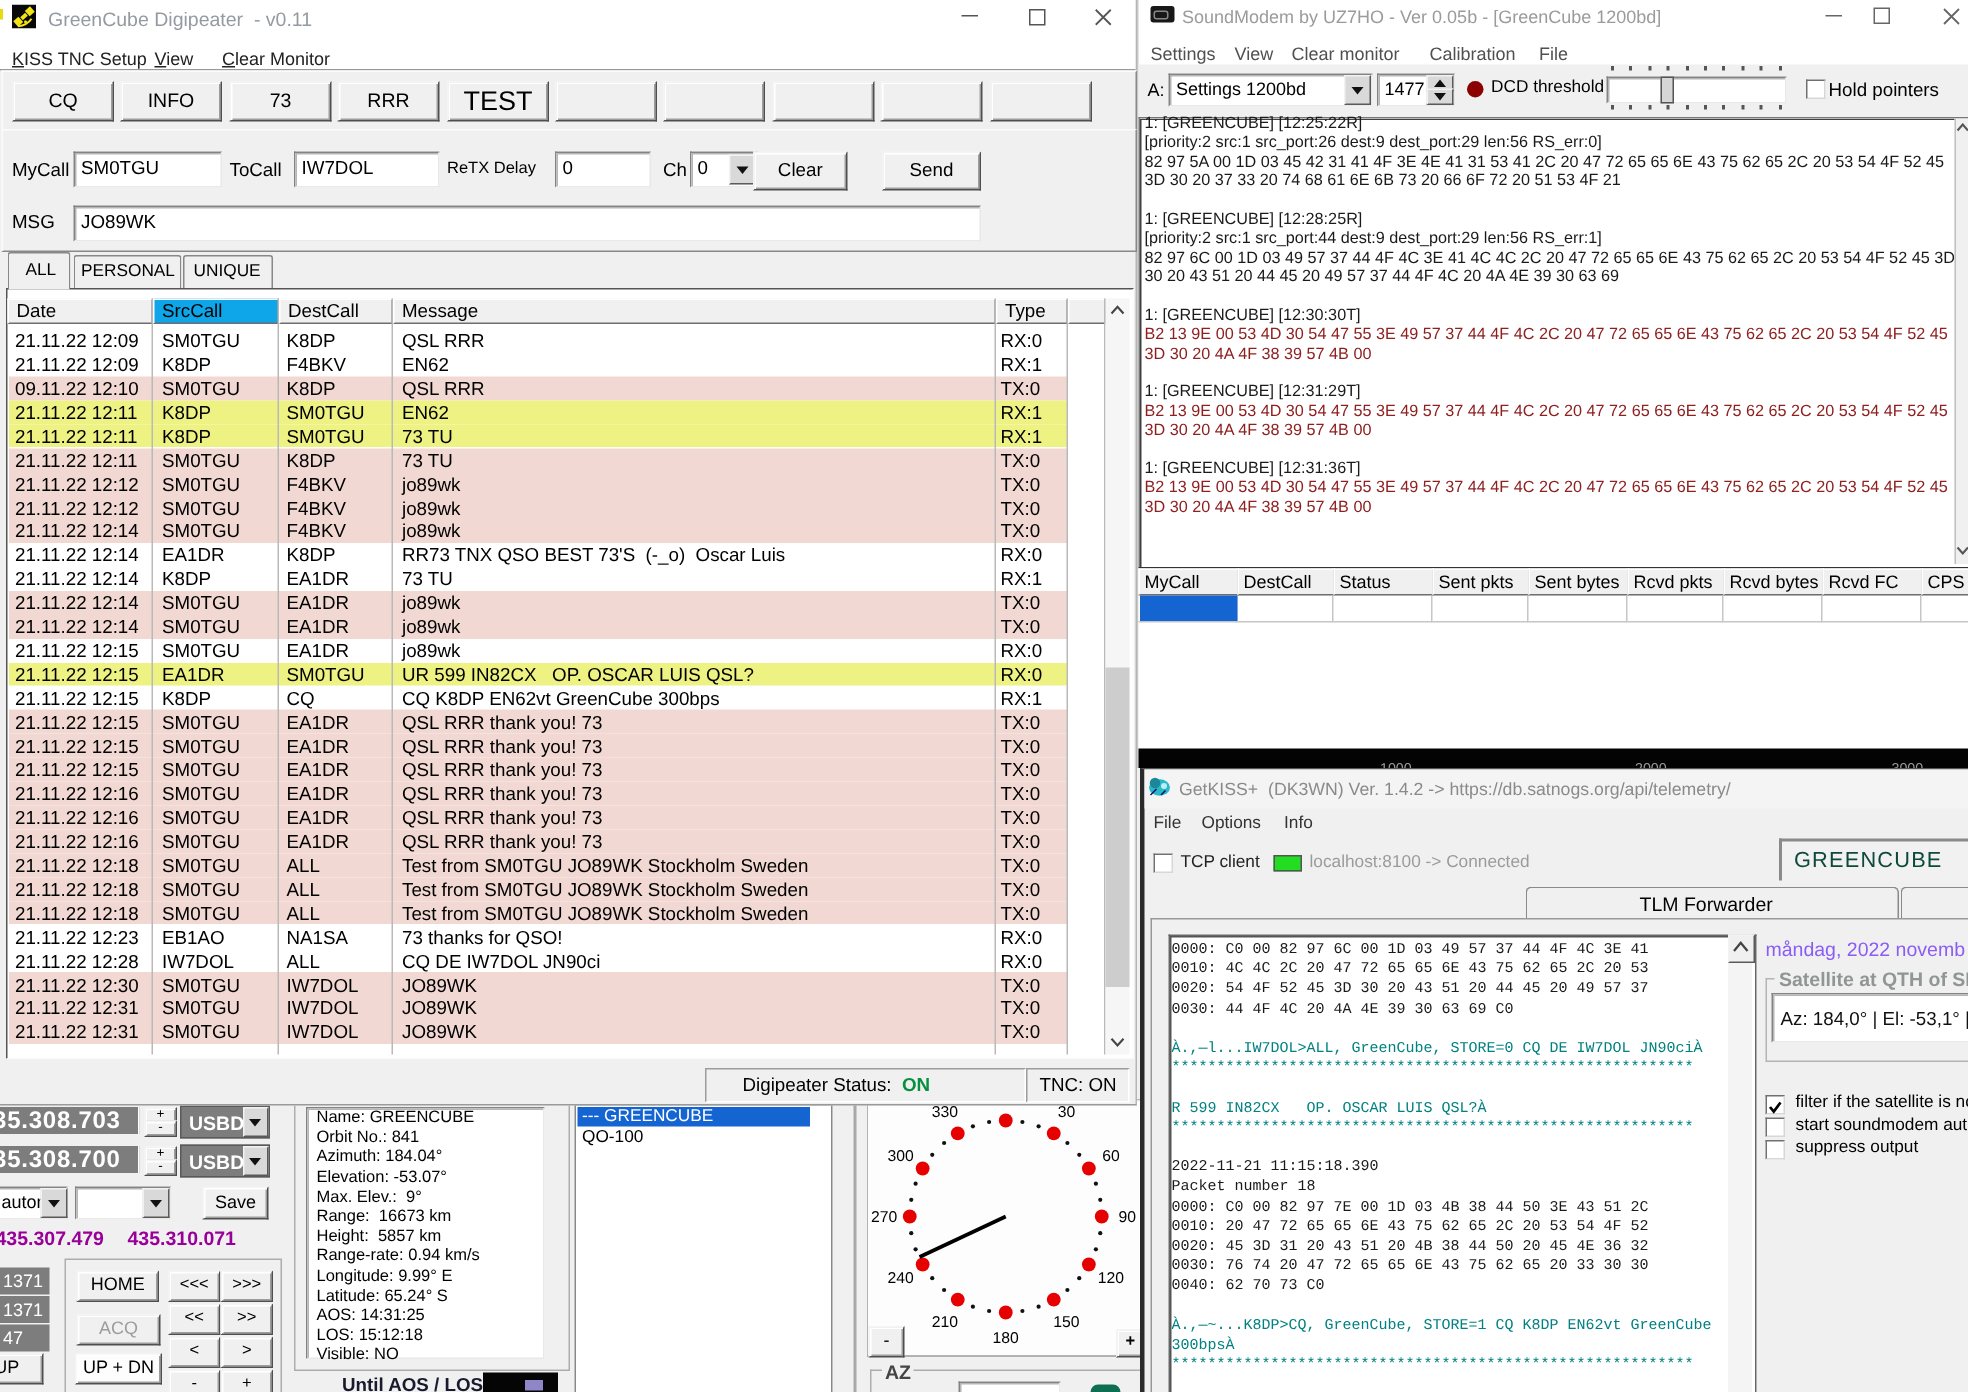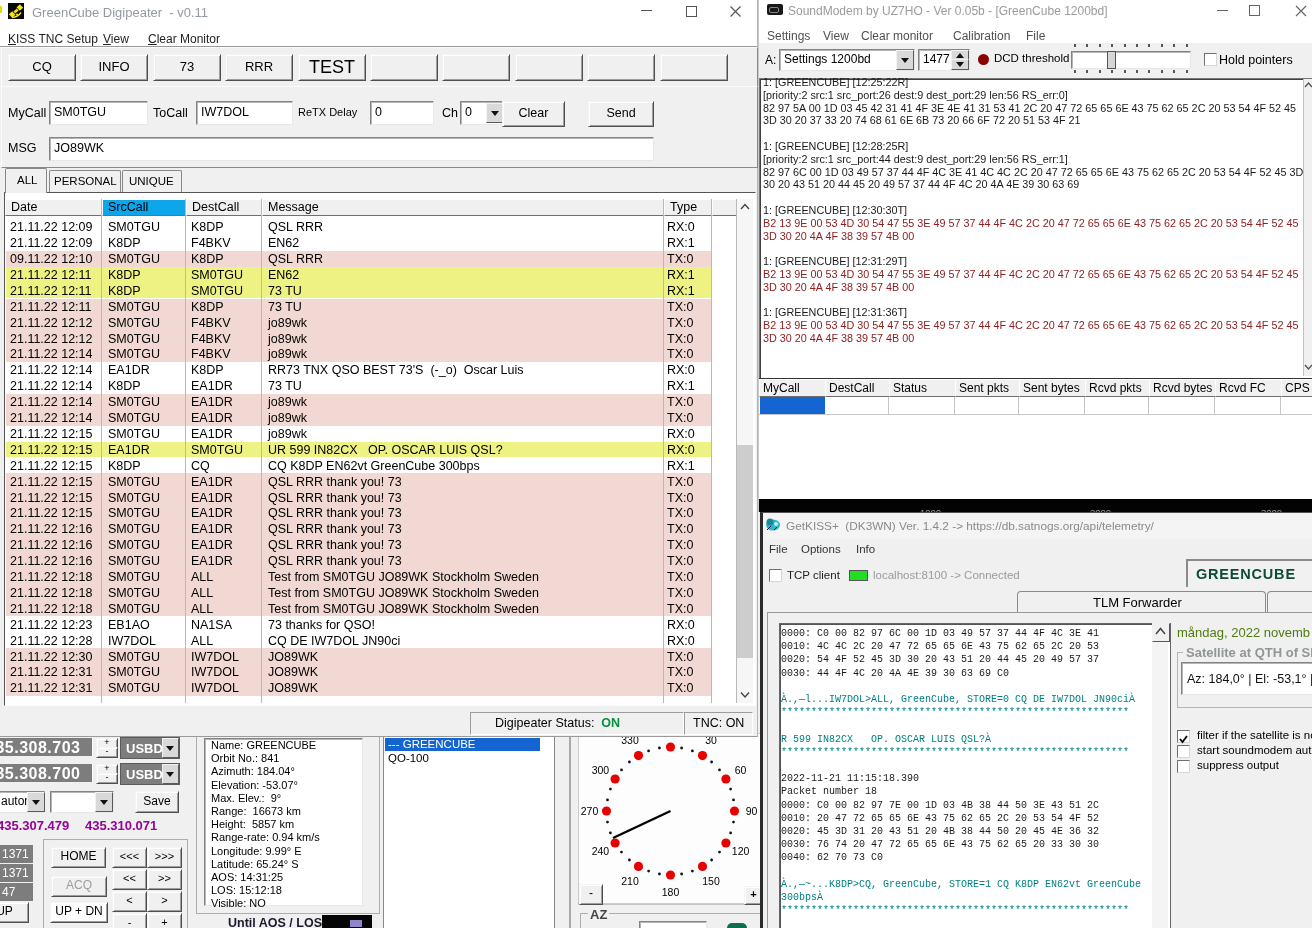--- a/index.html
+++ b/index.html
@@ -273,35 +273,35 @@
     </svg>
 <span class="a" style="left:23px;top:6px;font-size:11.8px;color:#8a8a8a">GetKISS+&nbsp; (DK3WN) Ver. 1.4.2 -&gt; https://db.satnogs.org/api/telemetry/</span>
 <span class="a" style="left:6px;top:30px;font-size:11.5px;color:#333">File</span>
 <span class="a" style="left:38px;top:30px;font-size:11.5px;color:#333">Options</span>
 <span class="a" style="left:93px;top:30px;font-size:11.5px;color:#333">Info</span>
 <div class="cb" style="left:6px;top:56px"></div>
 <span class="a" style="left:24px;top:56px;font-size:11.5px;color:#222">TCP client</span>
 <div class="a" style="left:86px;top:57px;width:17px;height:9px;background:#22dd22;border:1px solid #555"></div>
 <span class="a" style="left:110px;top:56px;font-size:11.5px;color:#9b9b9b">localhost:8100 -&gt; Connected</span>
 <div class="a" style="left:423px;top:46px;width:130px;height:26px;background:#f1f1f1;border-top:2px solid #8a8a8a;border-left:2px solid #8a8a8a">
-      <span class="a" style="left:8px;top:5px;font-size:14.5px;font-weight:bold;letter-spacing:0.8px;color:#0d4a3a">GREENCUBE</span>
+      <span class="a" style="left:8px;top:5px;font-size:14.5px;font-weight:normal;letter-spacing:0.8px;color:#0d4a3a">GREENCUBE</span>
     </div>
 <div class="a" style="left:254px;top:78px;width:247px;height:22px;background:#f0f0f0;border:1px solid #8a8a8a;border-bottom:none;border-radius:4px 4px 0 0">
       <span class="a" style="left:75px;top:3px;font-size:13px">TLM Forwarder</span>
     </div>
 <div class="a" style="left:504px;top:78px;width:60px;height:22px;background:#f0f0f0;border:1px solid #8a8a8a;border-bottom:none;border-radius:4px 4px 0 0"></div>
 <div class="a" style="left:4px;top:99px;width:600px;height:316px;border:1px solid #999;border-right:none;border-bottom:none;background:#f0f0f0"></div>
 <div class="a" style="left:16px;top:110px;width:390px;height:306px;background:#fff;border:1px solid #666;border-bottom:none;box-shadow:inset 1px 1px 0 #555"></div>
 <div class="a" style="left:18px;top:114px;width:364px;font-family:'Liberation Mono',monospace;font-size:10px;line-height:13.2px;white-space:pre;overflow:hidden;height:302px;width:370px"><span style="color:#1a1a1a">0000: C0 00 82 97 6C 00 1D 03 49 57 37 44 4F 4C 3E 41</span><br><span style="color:#1a1a1a">0010: 4C 4C 2C 20 47 72 65 65 6E 43 75 62 65 2C 20 53</span><br><span style="color:#1a1a1a">0020: 54 4F 52 45 3D 30 20 43 51 20 44 45 20 49 57 37</span><br><span style="color:#1a1a1a">0030: 44 4F 4C 20 4A 4E 39 30 63 69 C0</span><br><span style="color:#1a1a1a"></span><br><span style="color:#008080">À.,—l...IW7DOL&gt;ALL, GreenCube, STORE=0 CQ DE IW7DOL JN90ciÀ</span><br><span style="color:#008080">**********************************************************</span><br><span style="color:#1a1a1a"></span><br><span style="color:#008080">R 599 IN82CX&nbsp;&nbsp; OP. OSCAR LUIS QSL?À</span><br><span style="color:#008080">**********************************************************</span><br><span style="color:#1a1a1a"></span><br><span style="color:#1a1a1a">2022-11-21 11:15:18.390</span><br><span style="color:#1a1a1a">Packet number 18</span><br><span style="color:#1a1a1a">0000: C0 00 82 97 7E 00 1D 03 4B 38 44 50 3E 43 51 2C</span><br><span style="color:#1a1a1a">0010: 20 47 72 65 65 6E 43 75 62 65 2C 20 53 54 4F 52</span><br><span style="color:#1a1a1a">0020: 45 3D 31 20 43 51 20 4B 38 44 50 20 45 4E 36 32</span><br><span style="color:#1a1a1a">0030: 76 74 20 47 72 65 65 6E 43 75 62 65 20 33 30 30</span><br><span style="color:#1a1a1a">0040: 62 70 73 C0</span><br><span style="color:#1a1a1a"></span><br><span style="color:#008080">À.,—~...K8DP&gt;CQ, GreenCube, STORE=1 CQ K8DP EN62vt GreenCube</span><br><span style="color:#008080">300bpsÀ</span><br><span style="color:#008080">**********************************************************</span><br></div>
 <div class="a" style="left:389px;top:110px;width:16px;height:306px;background:#f4f4f4"></div>
 <div class="dd" style="left:389px;top:110px;width:16px;height:17px;background:#f0f0f0"></div>
 <svg class="a" style="left:392px;top:114px" width="11" height="9">
       <path d="M1 7 L5.5 1.5 L10 7" stroke="#444" stroke-width="1.5" fill="none"></path>
     </svg>
-<span class="a" style="left:414px;top:112px;font-size:13px;color:#4d7c0f">måndag, 2022 novemb</span>
+<span class="a" style="left:414px;top:112px;font-size:13px;color:#8b5cf6">måndag, 2022 novemb</span>
 <div class="a" style="left:414px;top:139px;width:200px;height:54px;border:1px solid #b4b4b4"></div>
 <span class="a" style="left:420px;top:132px;font-size:13px;font-weight:bold;color:#8f9694;background:#f0f0f0;padding:0 3px;white-space:nowrap">Satellite at QTH of SM</span>
 <div class="a sunk" style="left:418px;top:149px;width:190px;height:31px;background:#fff"></div>
 <span class="a" style="left:424px;top:159px;font-size:12.5px;color:#111;white-space:nowrap">Az: 184,0° | El: -53,1° | Sun</span>
 <div class="cb" style="left:414px;top:217px"><svg width="11" height="11">
         <path d="M2 5 L4.5 8 L9 2" stroke="#000" stroke-width="1.8" fill="none"></path>
       </svg></div>
 <span class="a" style="left:434px;top:216px;font-size:11.5px;white-space:nowrap">filter if the satellite is not v</span>
 <div class="cb" style="left:414px;top:232px"></div>
 <span class="a" style="left:434px;top:231px;font-size:11.5px;white-space:nowrap">start soundmodem autom</span>

